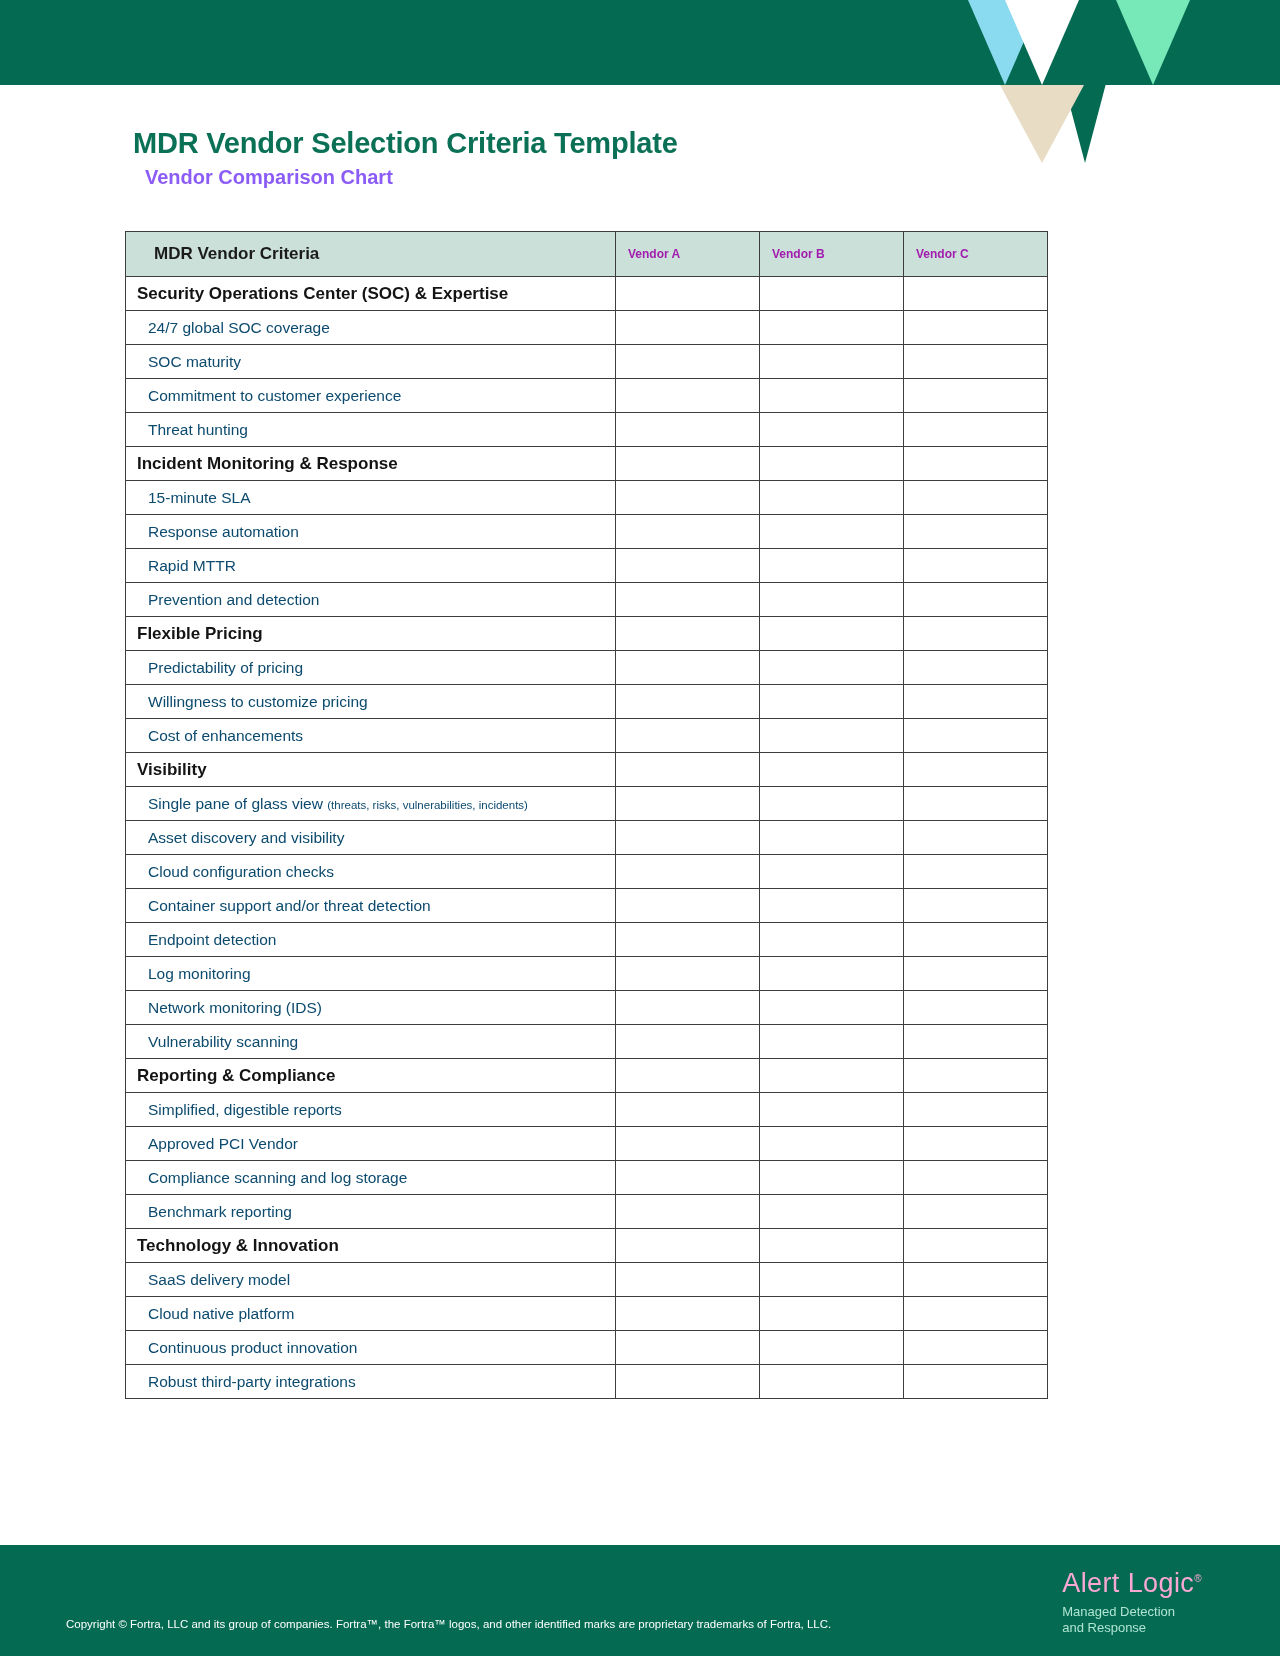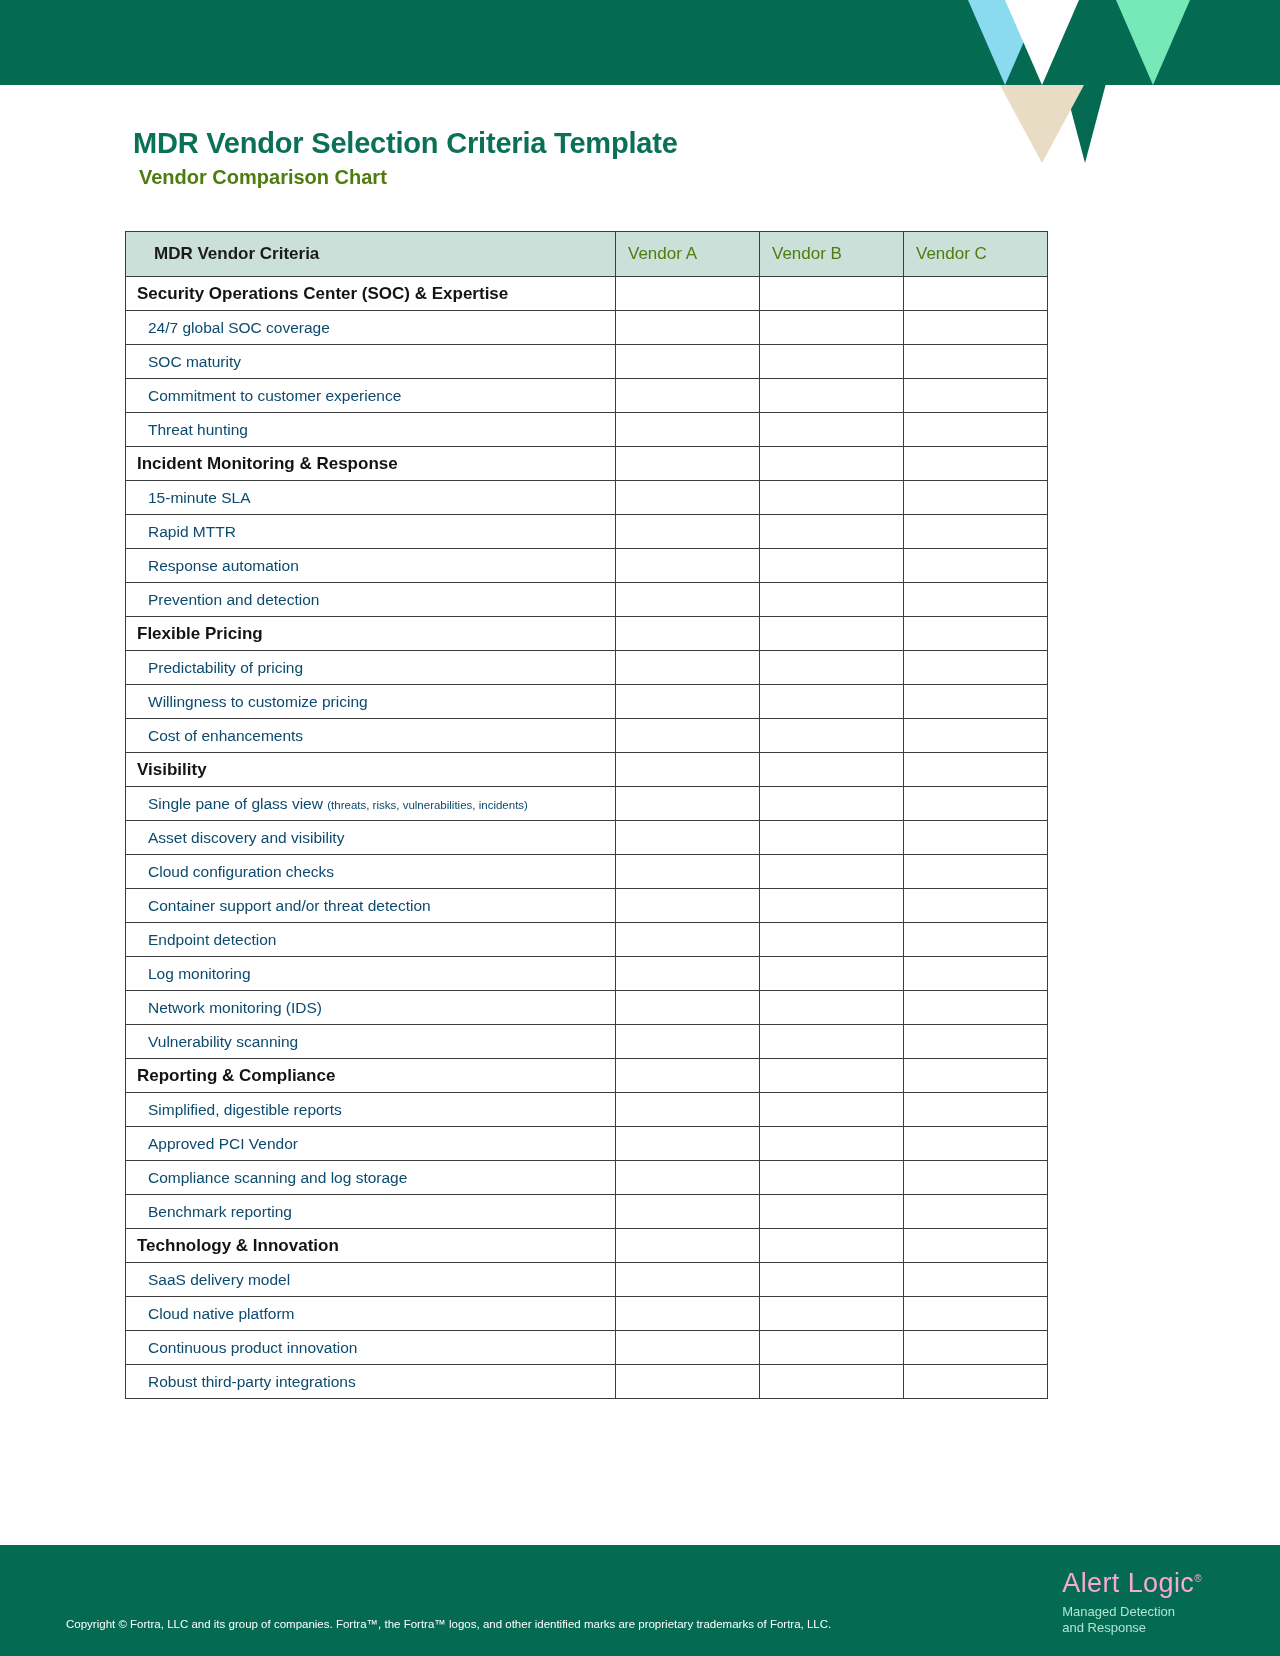--- a/index.html
+++ b/index.html
@@ -84,22 +84,22 @@
     font-size: 29px;
     font-weight: bold;
     color: #0B7156;
     letter-spacing: -0.2px;
     margin: 0;
     line-height: 1.15;
   }
   .doc-subtitle {
     font-size: 20px;
     font-weight: bold;
-    color: #4d7c0f;
-    margin: 6px 0 0 6px;
+    color: #8b5cf6;
+    margin: 6px 0 0 12px;
     line-height: 1.15;
   }
 
   
   .table-wrap {
     position: absolute;
     left: 125px;
     top: 231px;
     width: 922px;
   }
@@ -123,23 +123,23 @@
   .col-v { width: 144px; }
   .hdr-text {
     font-size: 17px;
     font-weight: bold;
     color: #1b1b1b;
     padding-left: 28px;
     text-align: left;
     display: block;
   }
   .hdr-v {
-    font-size: 17px;
-    font-weight: normal;
-    color: #4d7c0f;
+    font-size: 12px;
+    font-weight: bold;
+    color: #a21caf;
     padding-left: 12px;
     text-align: left;
     display: block;
   }
   .cat-text {
     font-size: 17px;
     font-weight: bold;
     color: #141414;
     padding-left: 11px;
     display: block;
@@ -292,29 +292,29 @@
         <tr>
           <td>
             <span class="item-text">15-minute SLA</span>
           </td>
           <td class="vcell"></td>
           <td class="vcell"></td>
           <td class="vcell"></td>
         </tr>
         <tr>
           <td>
+            <span class="item-text">Response automation</span>
+          </td>
+          <td class="vcell"></td>
+          <td class="vcell"></td>
+          <td class="vcell"></td>
+        </tr>
+        <tr>
+          <td>
             <span class="item-text">Rapid MTTR</span>
-          </td>
-          <td class="vcell"></td>
-          <td class="vcell"></td>
-          <td class="vcell"></td>
-        </tr>
-        <tr>
-          <td>
-            <span class="item-text">Response automation</span>
           </td>
           <td class="vcell"></td>
           <td class="vcell"></td>
           <td class="vcell"></td>
         </tr>
         <tr>
           <td>
             <span class="item-text">Prevention and detection</span>
           </td>
           <td class="vcell"></td>

